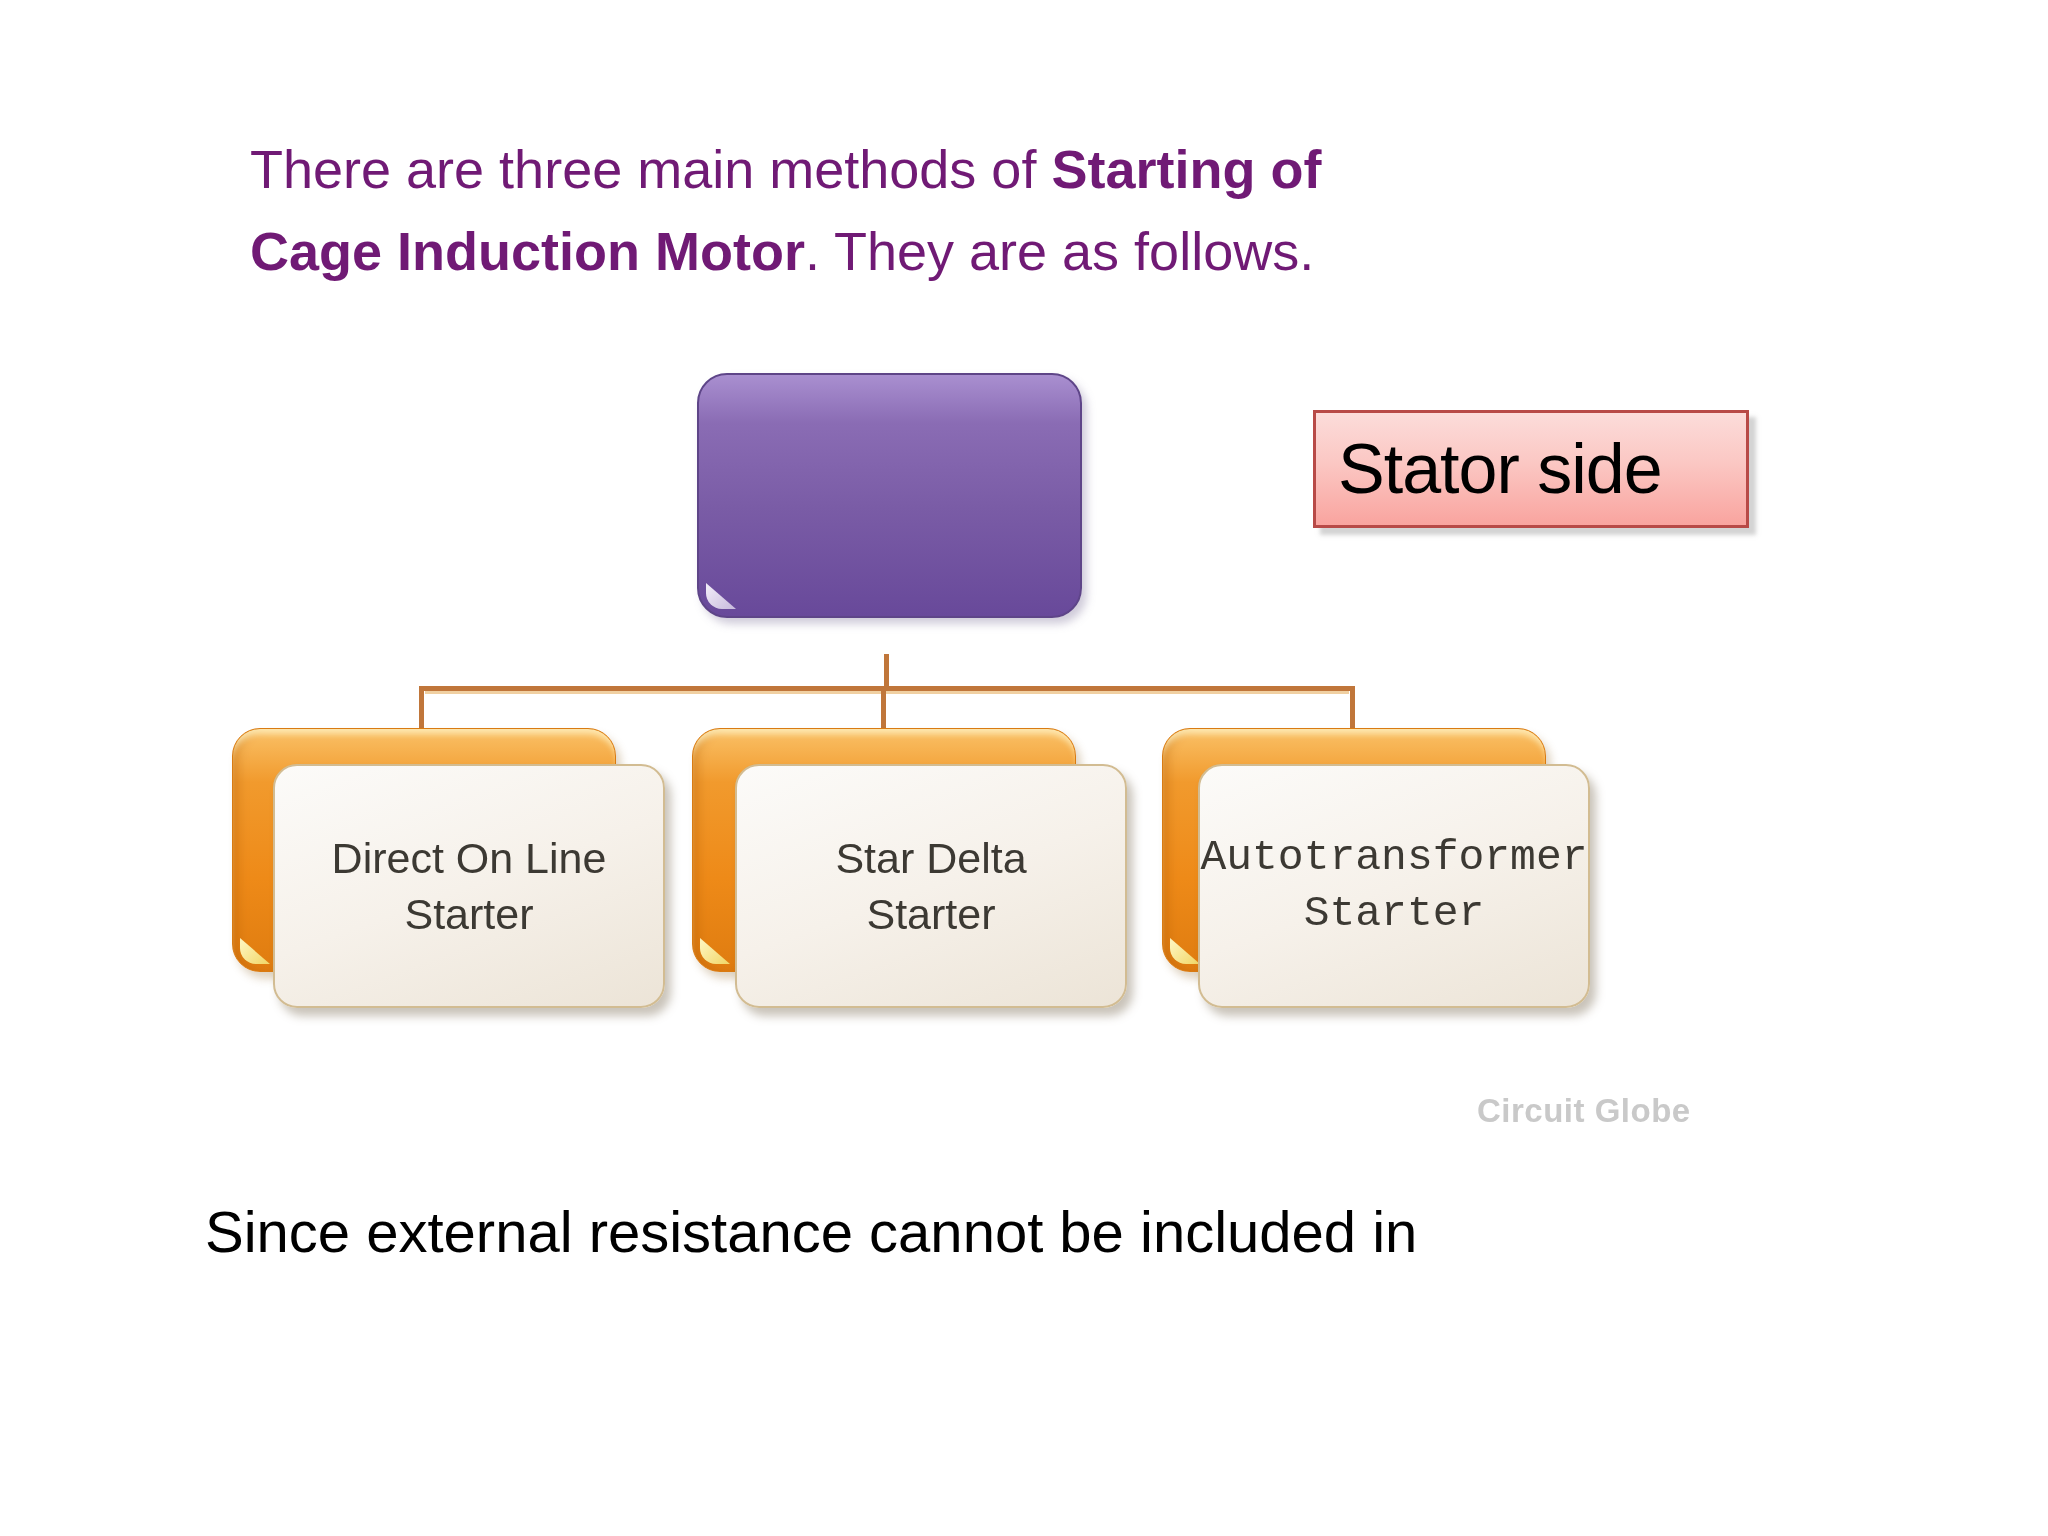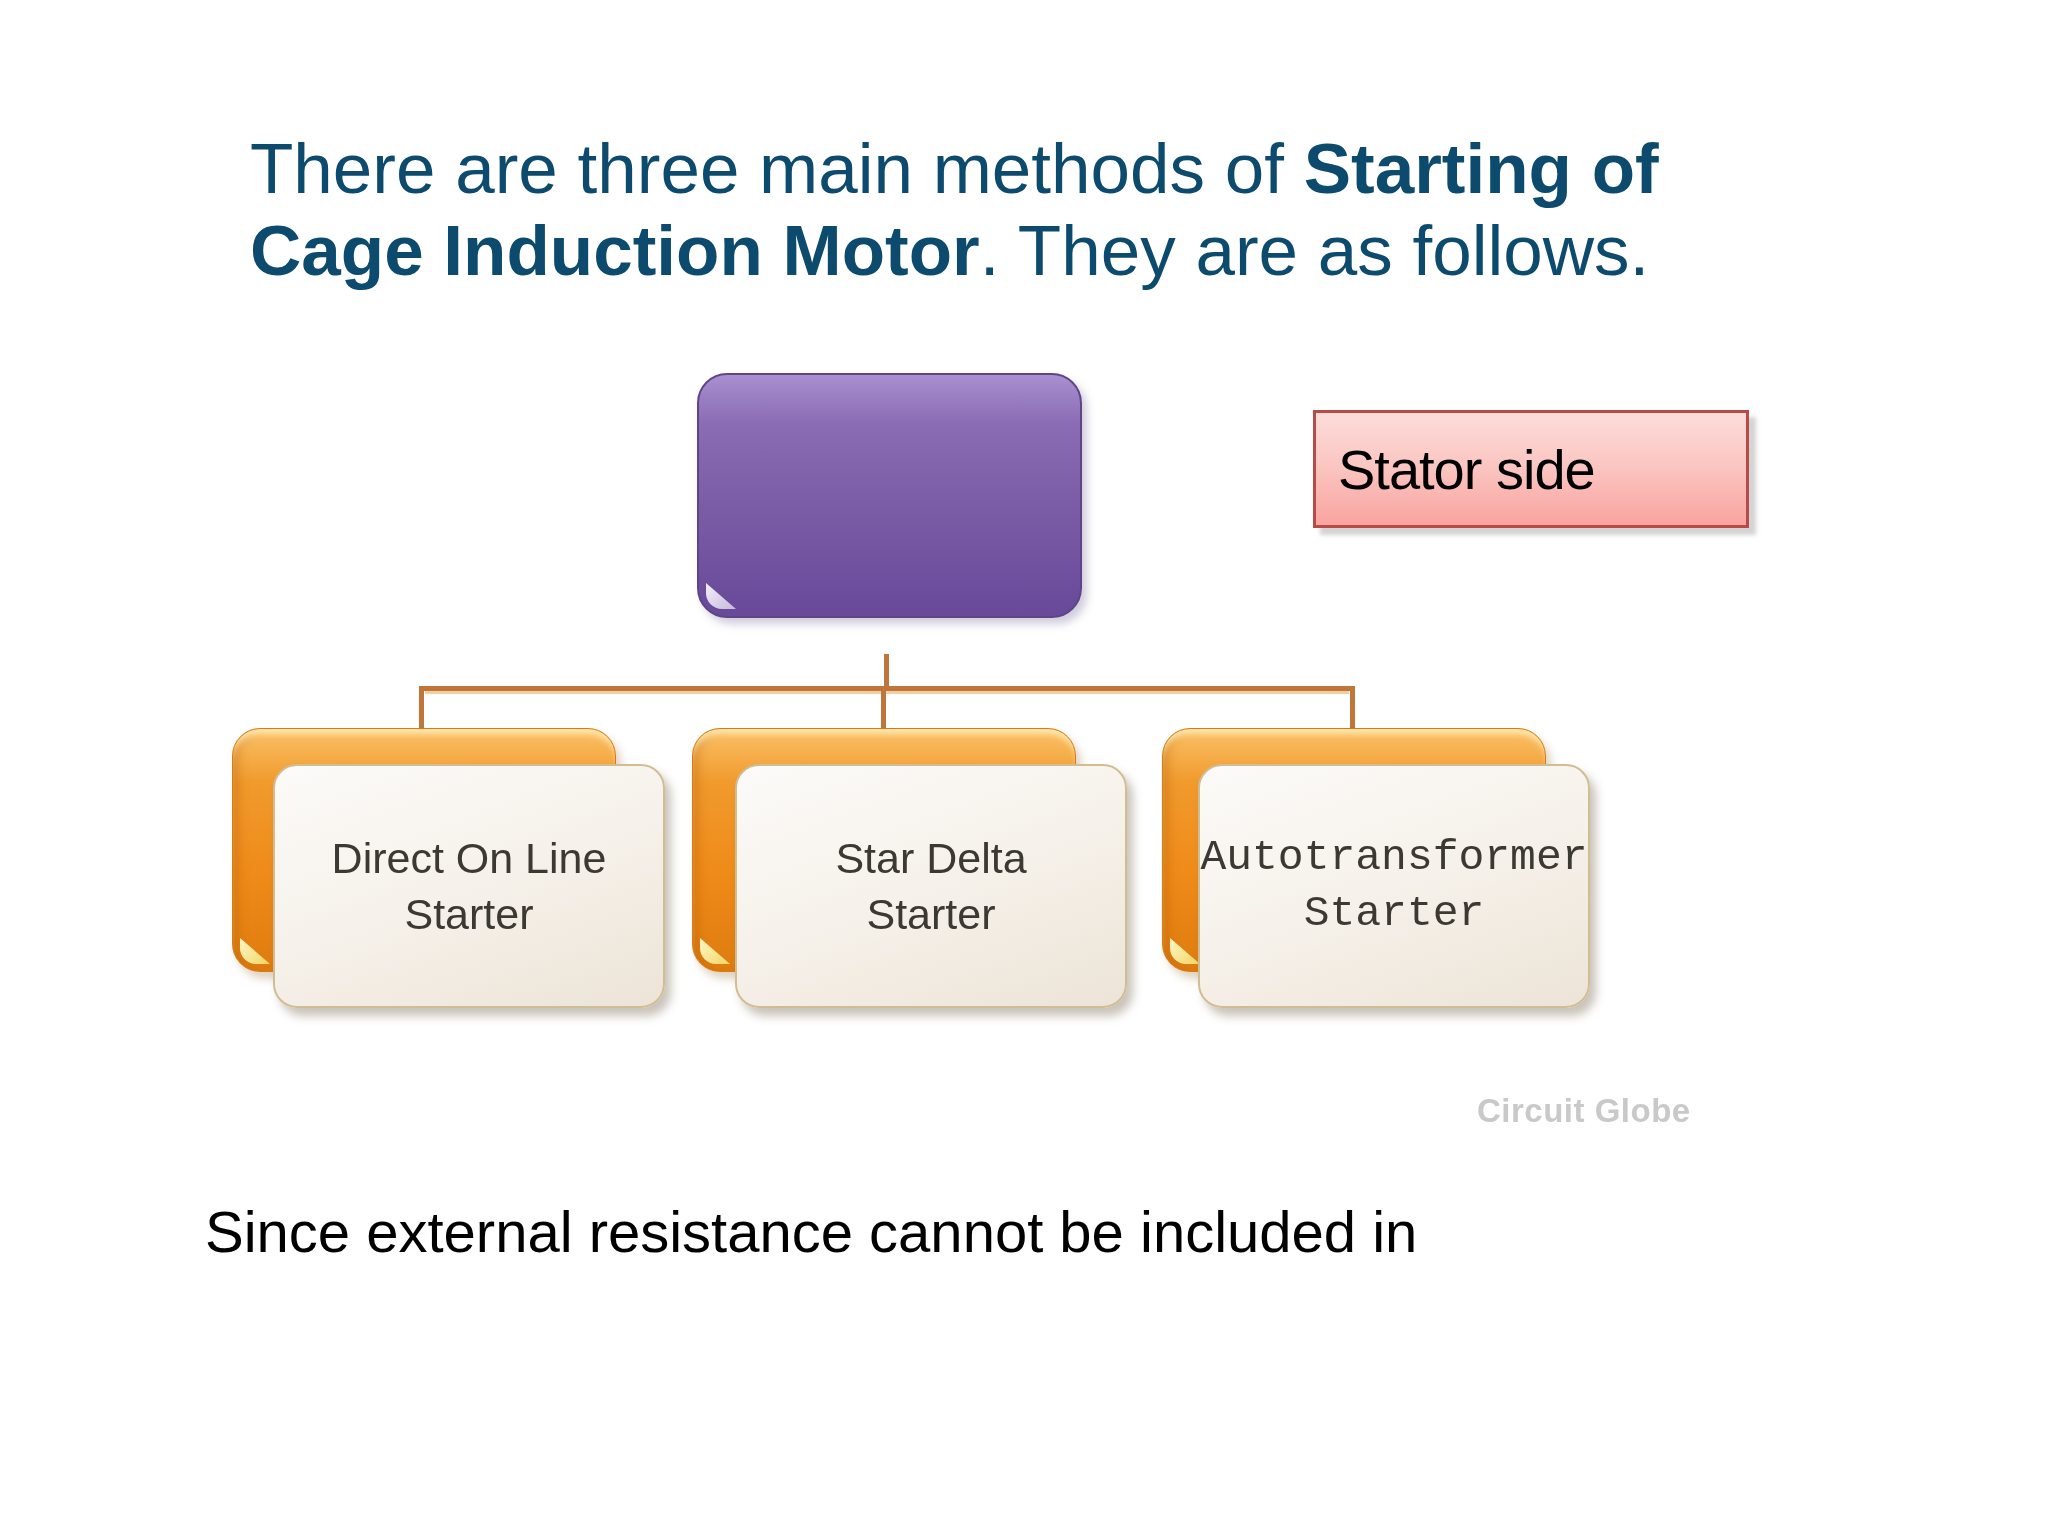--- a/index.html
+++ b/index.html
@@ -3,21 +3,21 @@
 <meta charset="utf-8">
 <style>
   html,body{margin:0;padding:0;}
   body{
     width:2048px;height:1536px;background:#ffffff;position:relative;overflow:hidden;
     font-family:"Liberation Sans", sans-serif;
   }
   .abs{position:absolute;}
 
   
-  .headline{position:absolute;left:250px;top:128px;color:#0c4a6e;font-size:71px;line-height:82px;white-space:nowrap;}
+  .headline{position:absolute;left:250px;top:128px;color:#701a75;font-size:54px;line-height:82px;white-space:nowrap;}
   .headline .b{font-weight:700;}
 
   
   .footer{position:absolute;left:205px;top:1192px;color:#000;font-size:58px;line-height:80px;white-space:nowrap;}
 
   
   .node-back{position:absolute;border-radius:30px;}
   .root-back{
     left:697px;top:373px;width:381px;height:241px;
     background:linear-gradient(180deg,#a98fd0 0%,#8a6cb4 20%,#7a5ca6 55%,#68499a 100%);
@@ -71,21 +71,21 @@
   .conn-drop-3{left:1350px;top:689px;width:5px;height:41px;}
 
   
   .stator{
     position:absolute;left:1313px;top:410px;width:436px;height:118px;box-sizing:border-box;
     background:linear-gradient(180deg,#fcdcda 0%,#fbc7c3 45%,#f9a49f 100%);
     border:3px solid #b84a47;
     box-shadow:7px 7px 4px rgba(170,170,170,.5);
     display:flex;align-items:center;
     padding-left:22px;
-    font-size:56px;letter-spacing:-1px;color:#000;
+    font-size:70px;letter-spacing:-1px;color:#000;
   }
 
   
   .watermark{position:absolute;left:1477px;top:1092px;font-size:33px;font-weight:700;color:#c9c9c9;letter-spacing:.5px;}
 </style>
 </head>
 <body>
 
 <div class="abs" style="left:0;top:0;width:2048px;height:1536px;">
 

